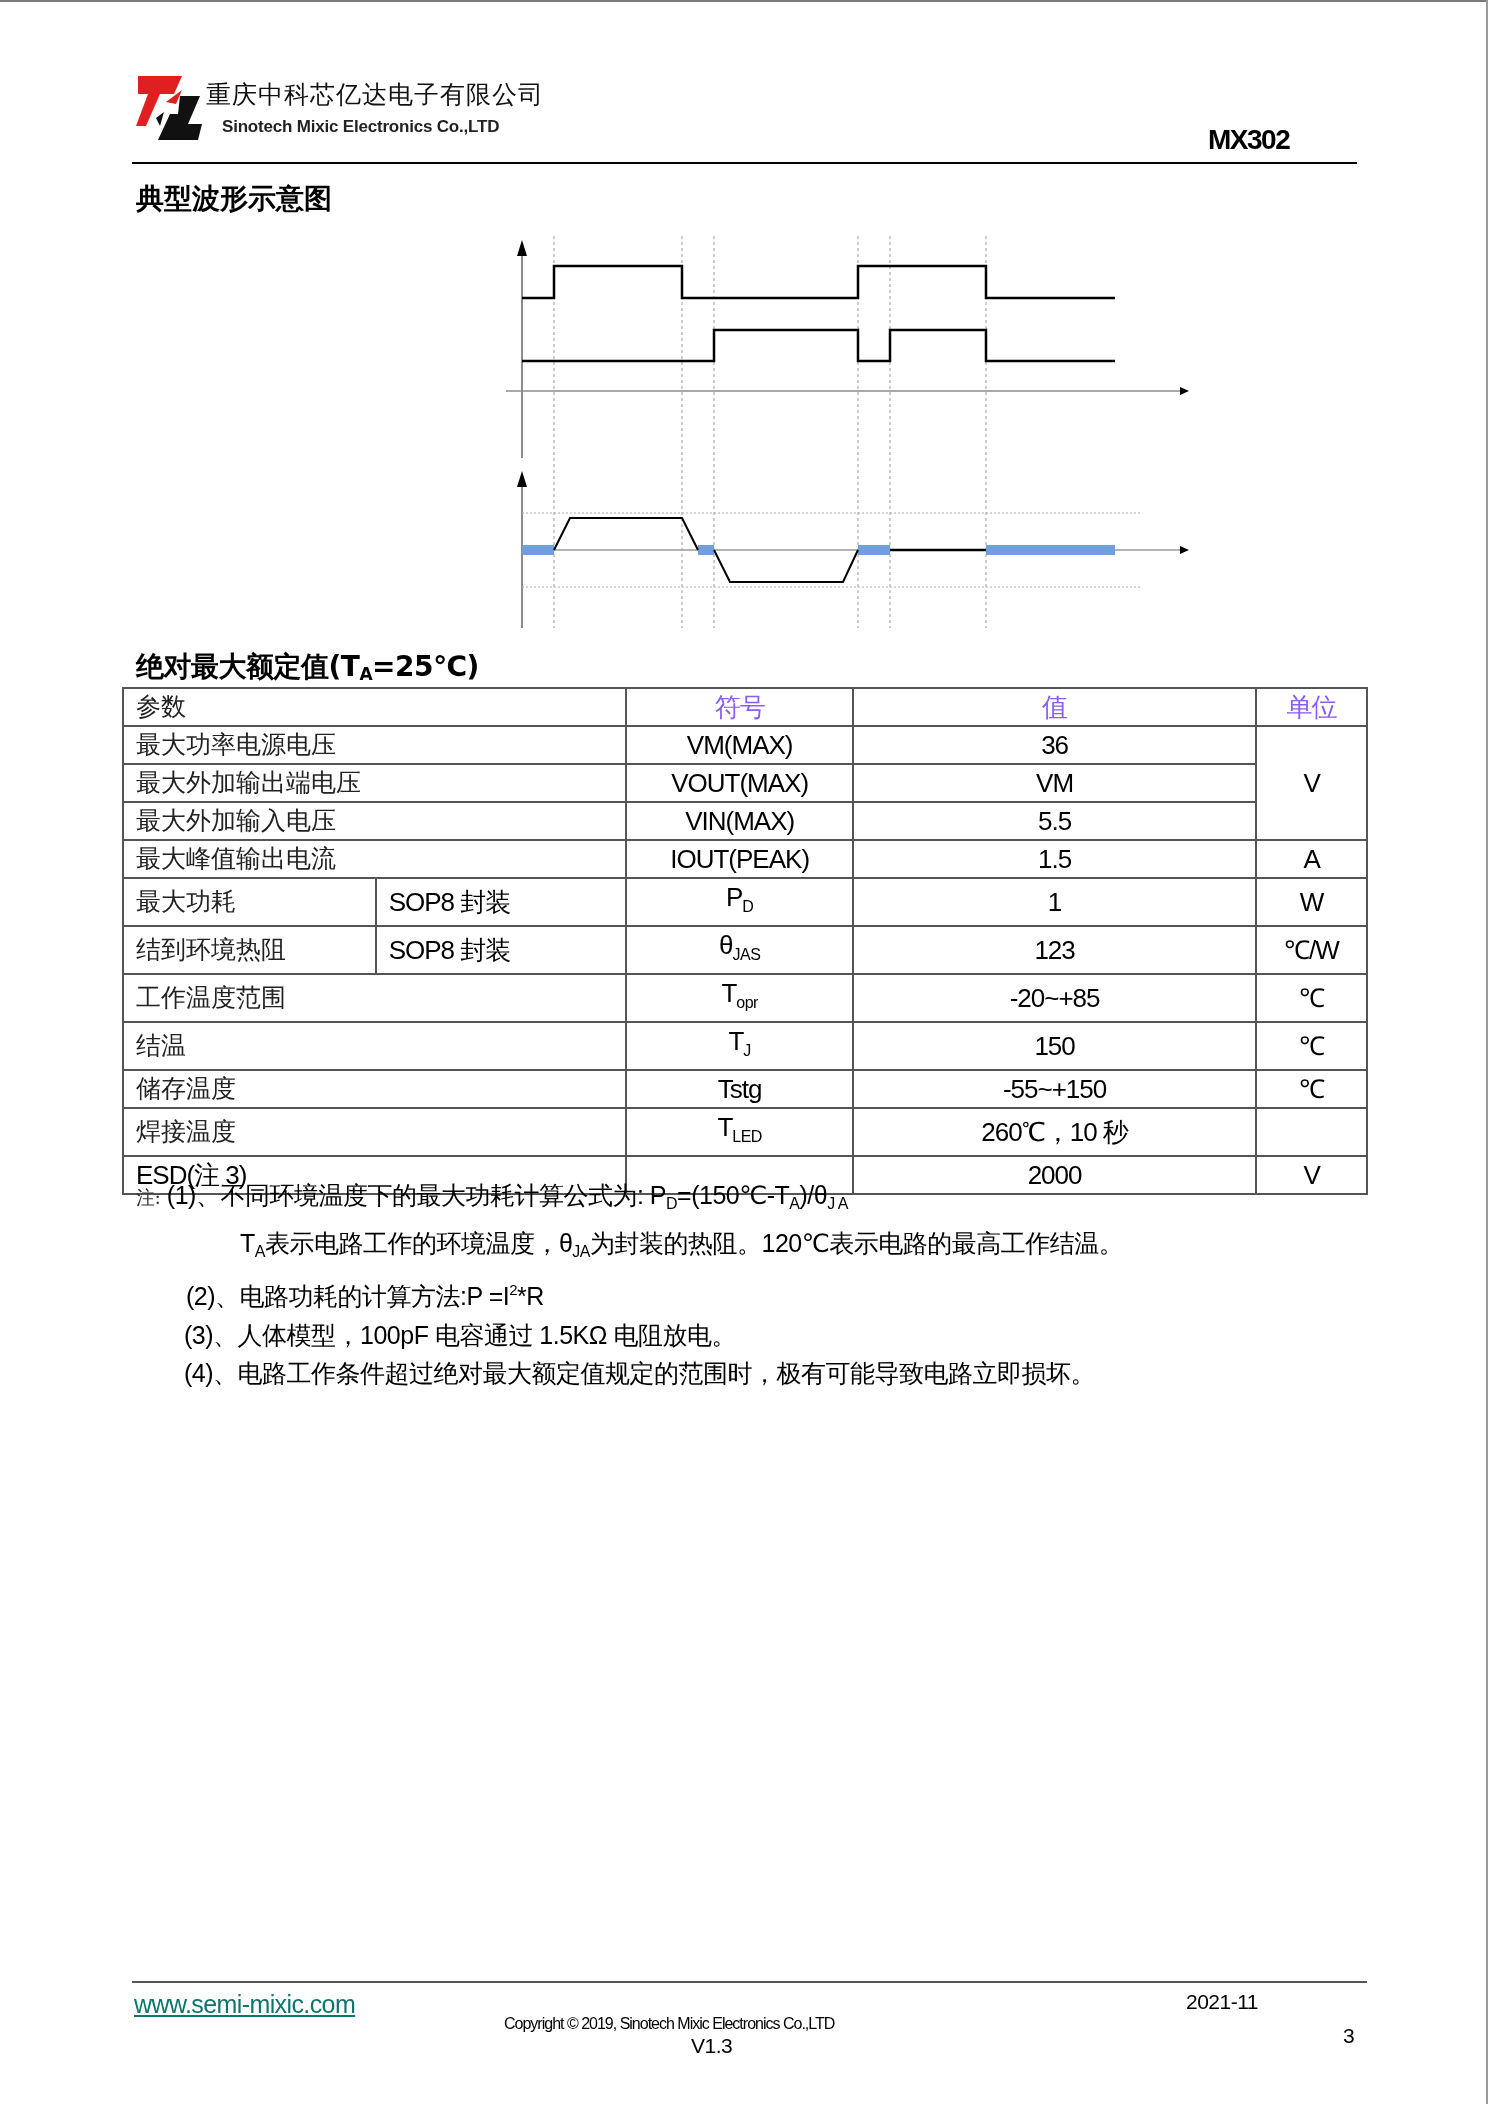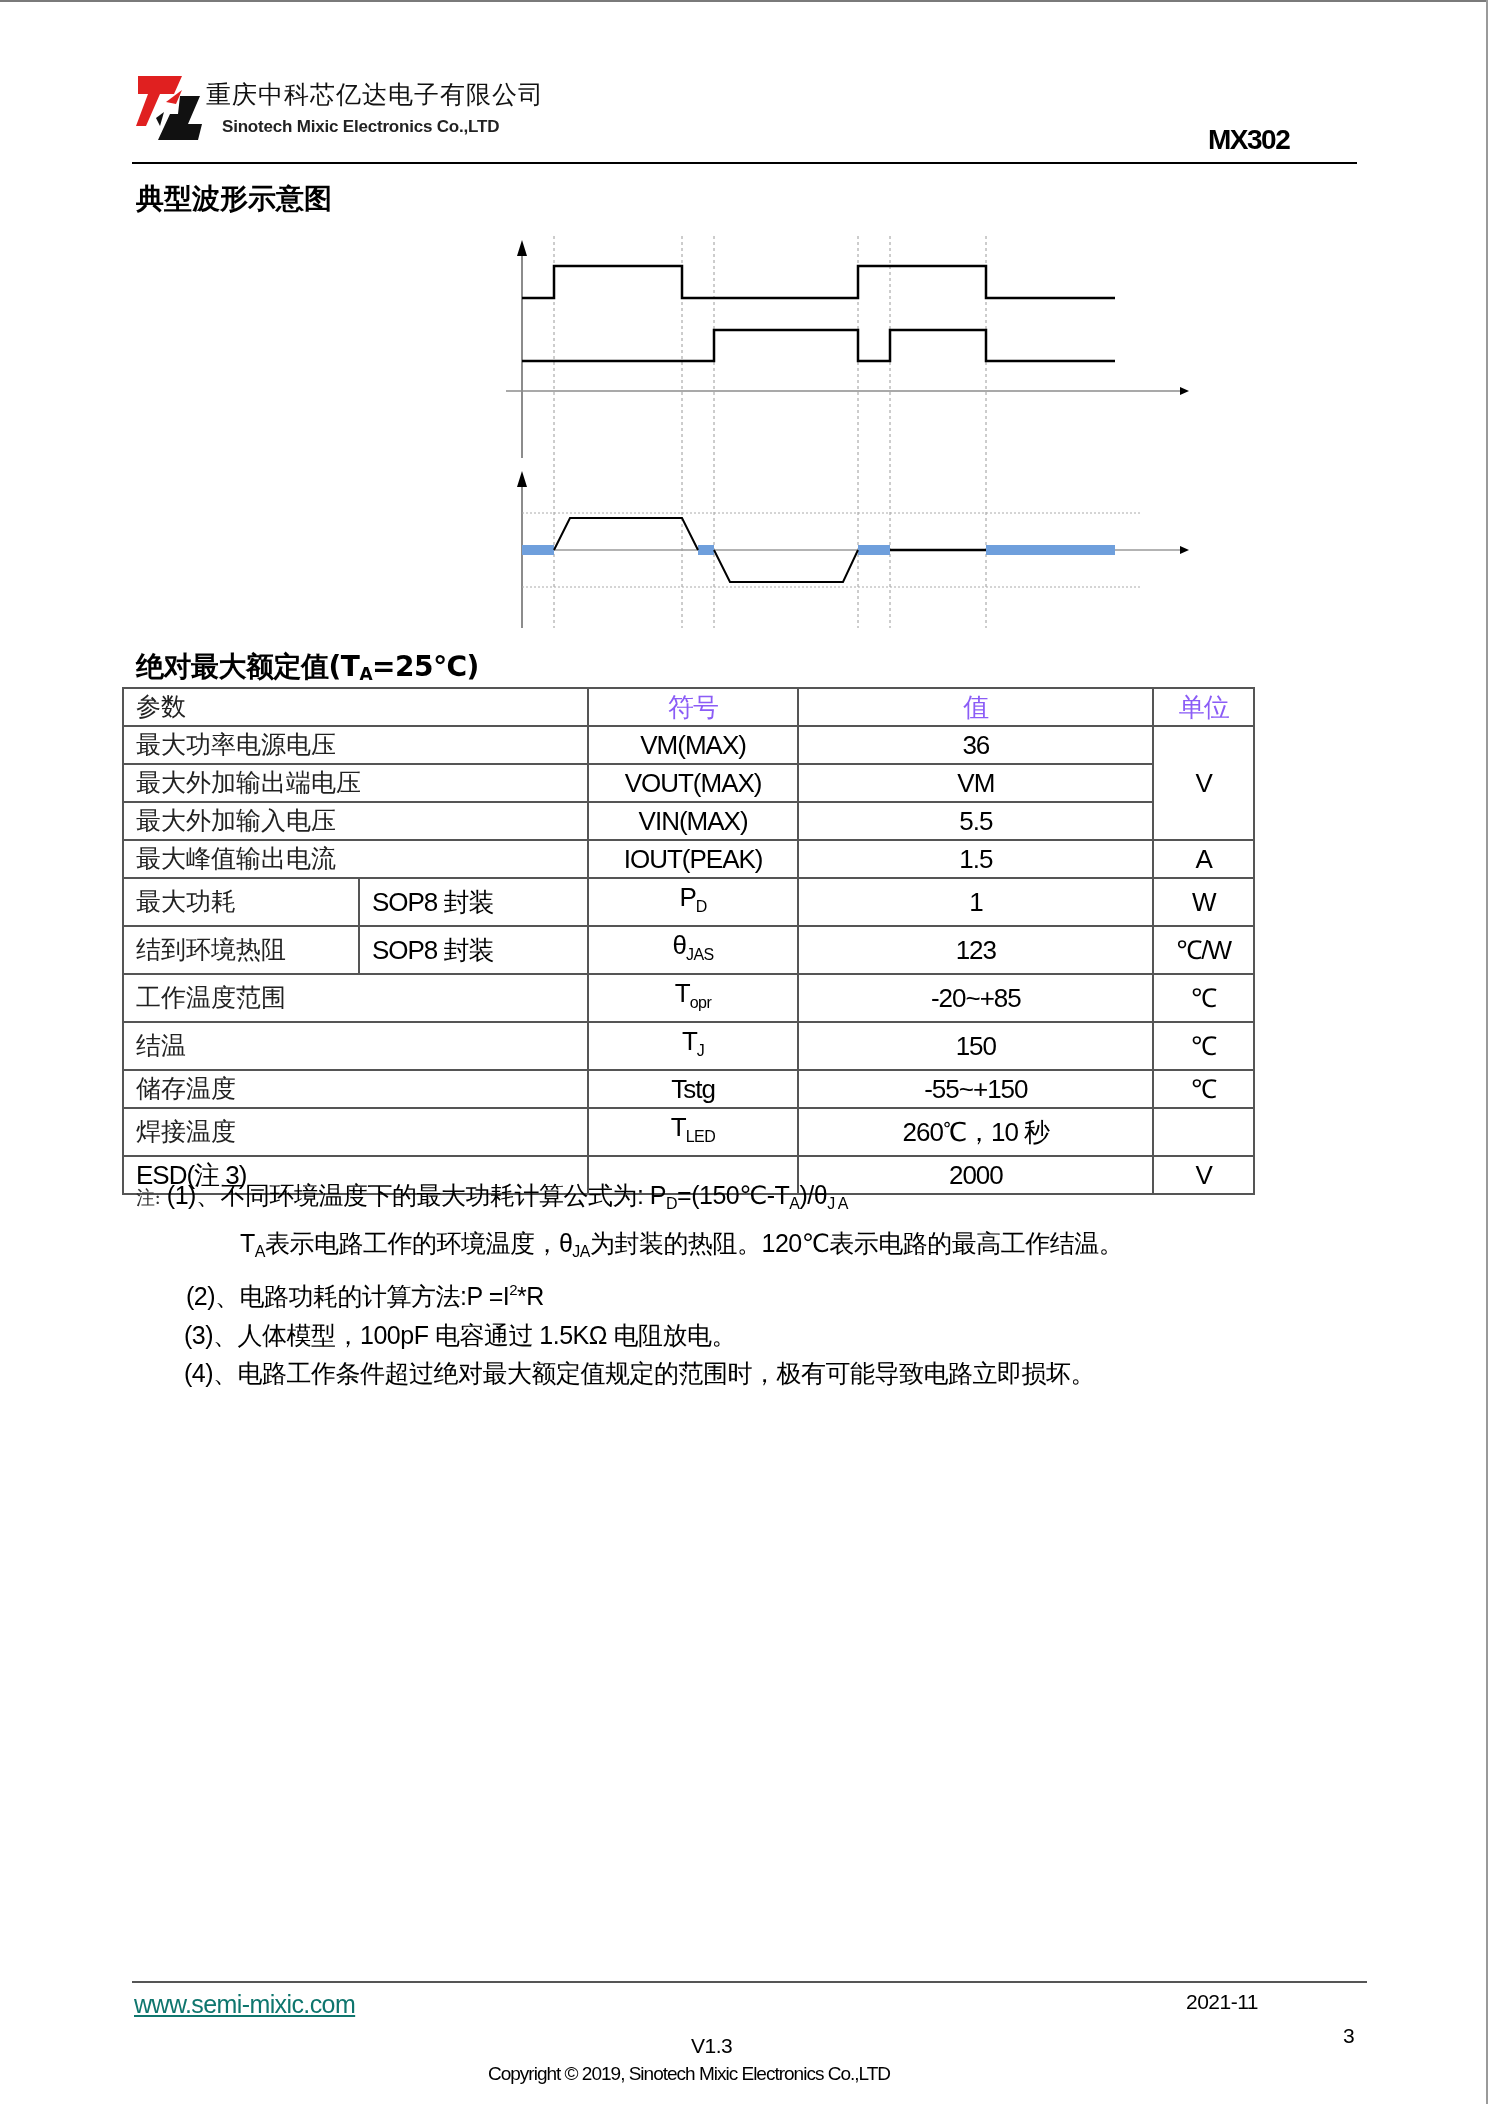--- a/index.html
+++ b/index.html
@@ -21,21 +21,21 @@
   .section-title { position: absolute; left: 136px; font-size: 28px; font-family: "DejaVu Sans", sans-serif; font-weight: bold; }
   .section-title.wave { top: 180px; }
   .section-title.abs { top: 648px; font-weight: bold; letter-spacing: -0.5px; text-align: center; }
   .section-title .sub { font-size: 17px; vertical-align: -4px; }
 
   
   .waveform { position: absolute; left: 0; top: 0; width: 1488px; height: 720px; pointer-events: none; }
 
   
   table.abs-max {
-    position: absolute; left: 122px; top: 687px; width: 1133px;
+    position: absolute; left: 122px; top: 687px; width: 1246px;
     border-collapse: collapse; font-size: 26px; font-family: "Liberation Sans", sans-serif;
   }
   table.abs-max td {
     border: 2px solid #555; height: 36px; padding: 0 0 0 12px; line-height: 36px;
     white-space: nowrap; letter-spacing: -1px;
   }
   table.abs-max td.c { text-align: center; padding: 0; }
   table.abs-max td .sub { font-size: 16px; vertical-align: -6px; letter-spacing: -0.5px; }
   .cn { font-family: "DejaVu Sans", sans-serif; letter-spacing: 0; font-weight: normal; color: #8b5cf6; }
   table.abs-max td.cn-cell { font-family: "DejaVu Sans", sans-serif; font-size: 25px; letter-spacing: 0; color: #222; }
@@ -48,21 +48,21 @@
   .notes .lbl { font-size: 19px; font-family: "DejaVu Serif", serif; color: #333; }
   .notes .indent1 { padding-left: 104px; }
   .notes .indent2 { padding-left: 50px; }
   .notes .indent3 { padding-left: 50px; }
 
   
   .footer-rule { position: absolute; left: 132px; top: 1981px; width: 1235px; height: 2px; background: #555; }
   .footer-url { position: absolute; left: 134px; top: 1990px; font-size: 25px; text-decoration: underline; letter-spacing: -0.6px; color: #0f766e; }
   .footer-version { position: absolute; left: 691px; top: 1990px; font-size: 21px; letter-spacing: -0.5px; margin-top: 44px; }
   .footer-date { position: absolute; left: 1186px; top: 1990px; font-size: 21px; letter-spacing: -0.5px; }
-  .footer-copy { position: absolute; left: 488px; top: 2015px; font-size: 19px; letter-spacing: -1px; margin-top: 48px; }
+  .footer-copy { position: absolute; left: 504px; top: 2015px; font-size: 16px; letter-spacing: -1px; }
   .footer-page { position: absolute; left: 1343px; top: 2024px; font-size: 21px; }
 </style>
 </head>
 <body>
 
 <div class="page-frame-top"></div>
 <div class="page-frame-right"></div>
 
 <div class="logo">
   <svg width="68" height="68" viewBox="0 0 68 68">

